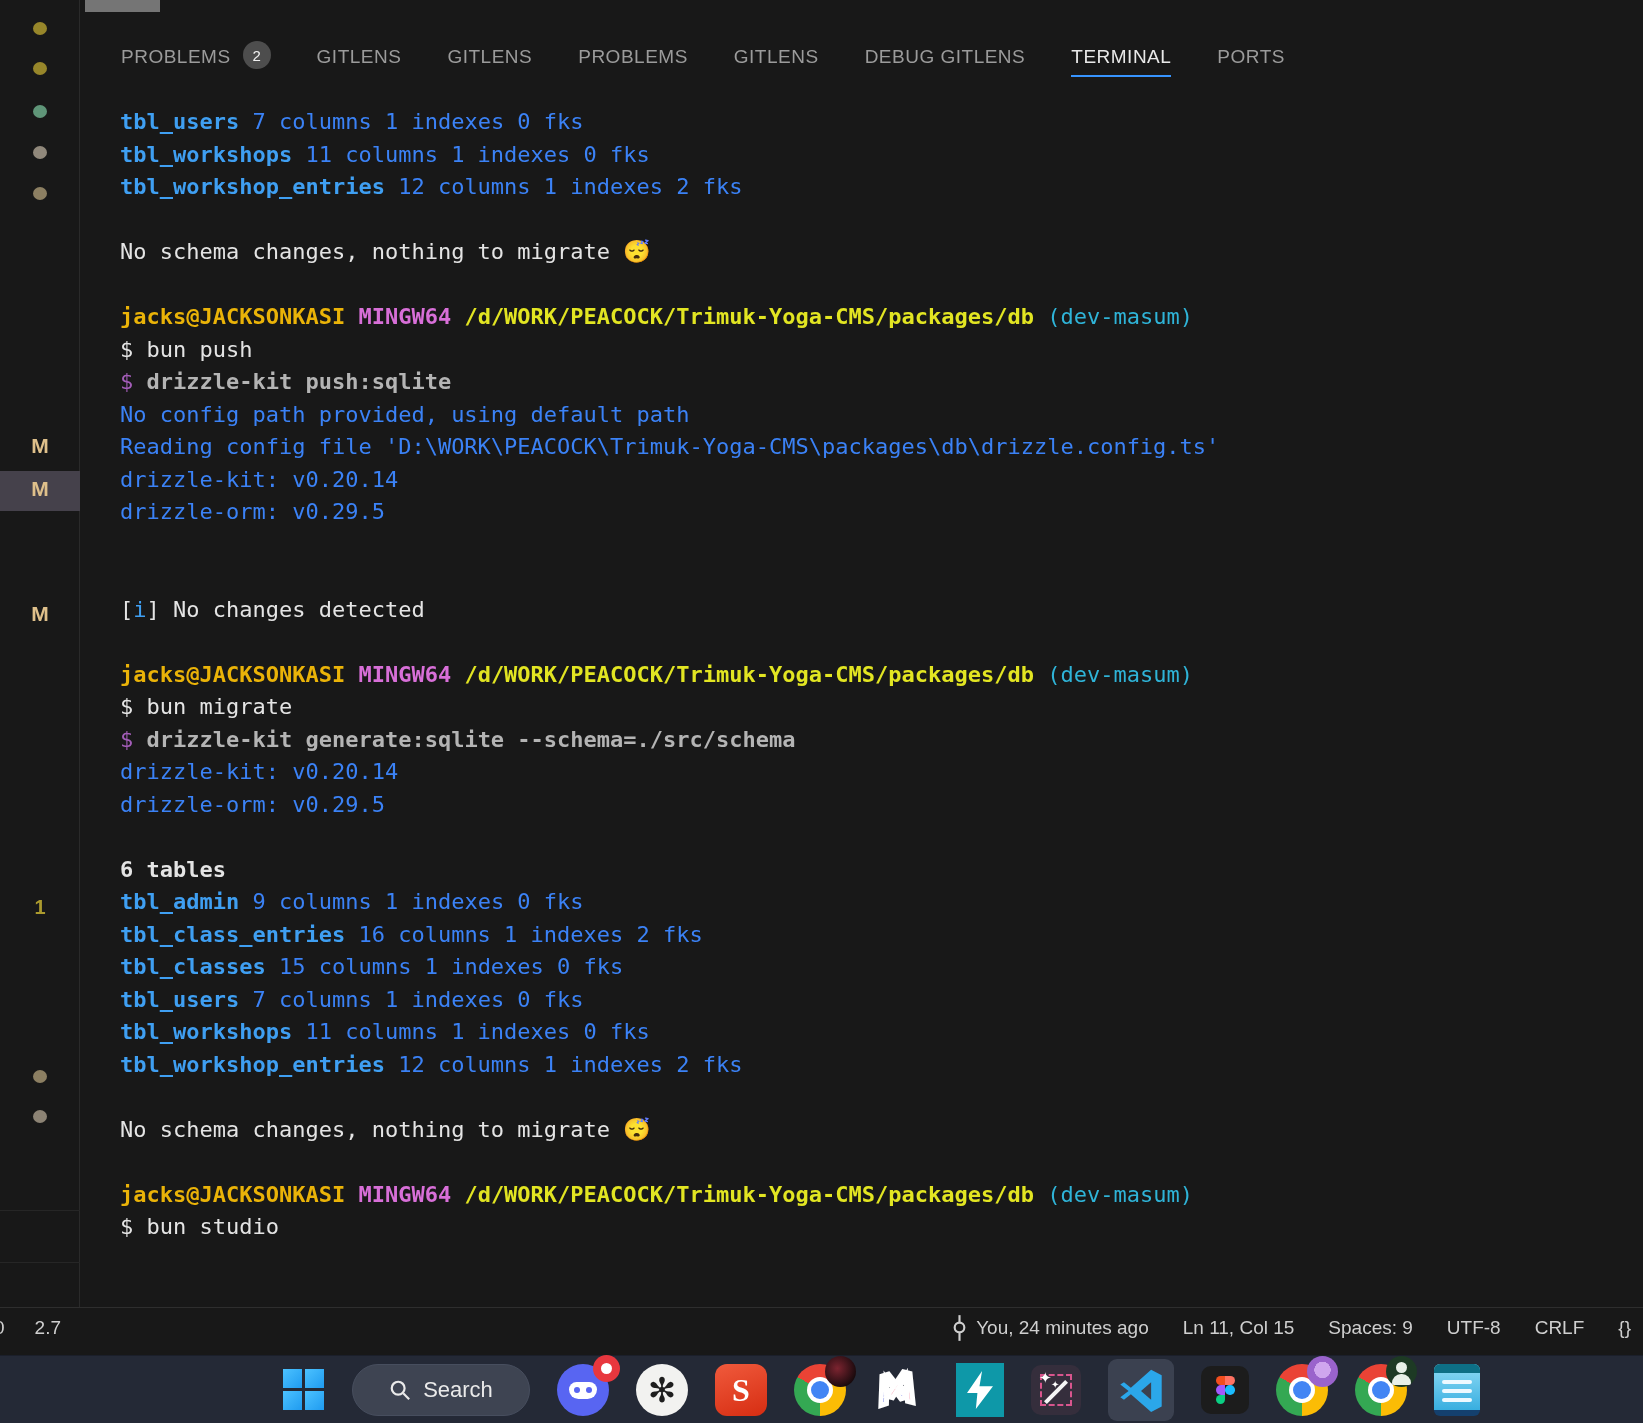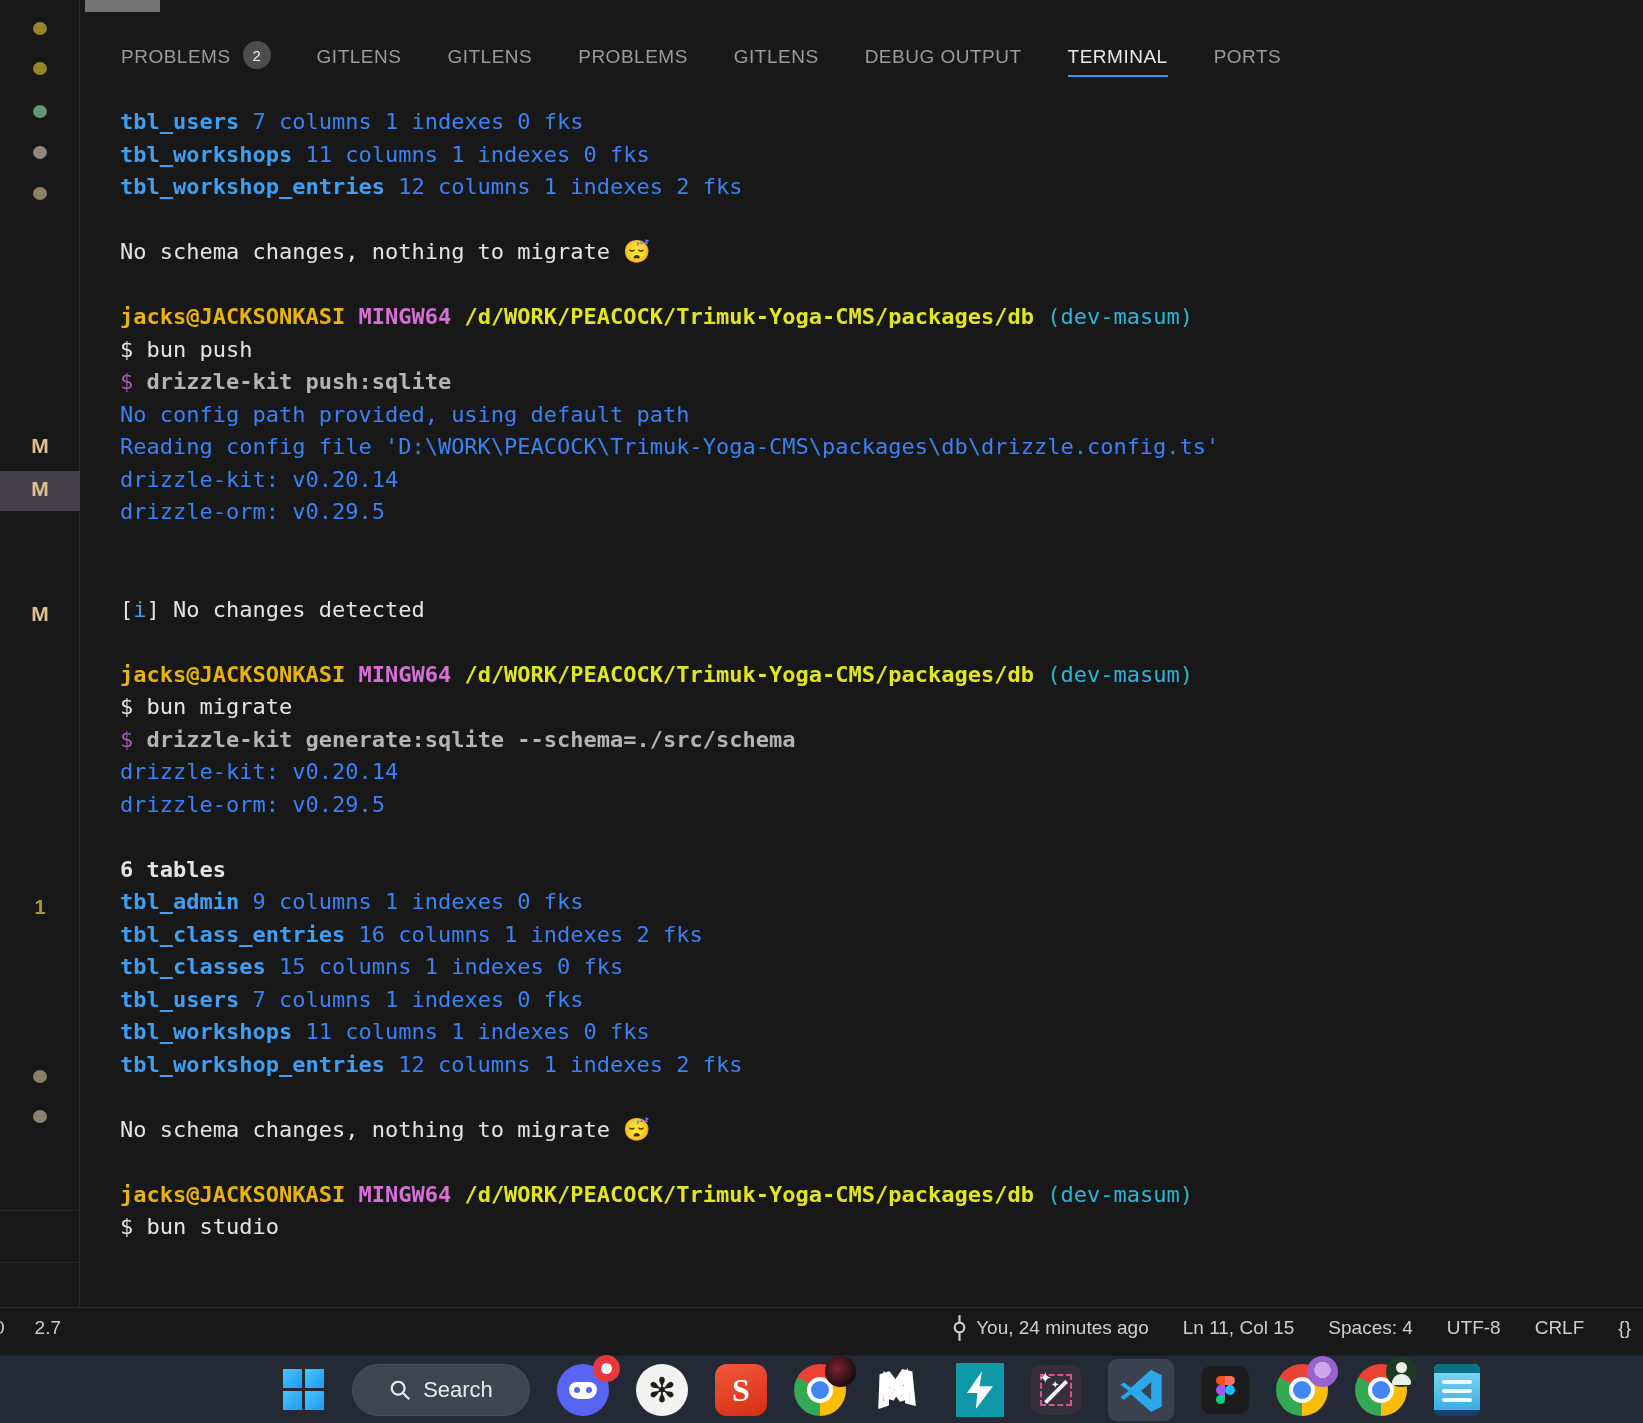--- a/index.html
+++ b/index.html
@@ -166,21 +166,21 @@
         <div class="tab">
           <span class="tab-label">GITLENS</span>
         </div>
         <div class="tab">
           <span class="tab-label">PROBLEMS</span>
         </div>
         <div class="tab">
           <span class="tab-label">GITLENS</span>
         </div>
         <div class="tab">
-          <span class="tab-label">DEBUG OUTPUT</span>
+          <span class="tab-label">DEBUG GITLENS</span>
         </div>
         <div class="tab active">
           <span class="tab-label">TERMINAL</span>
         </div>
         <div class="tab">
           <span class="tab-label">PORTS</span>
         </div>
       </div>
     <div class="terminal" id="terminal"><div class="tline"><span class="s-blue">tbl_users</span><span class="s-gray"> 7 columns 1 indexes 0 fks</span></div><div class="tline"><span class="s-blue">tbl_workshops</span><span class="s-gray"> 11 columns 1 indexes 0 fks</span></div><div class="tline"><span class="s-blue">tbl_workshop_entries</span><span class="s-gray"> 12 columns 1 indexes 2 fks</span></div><div class="tline">&nbsp;</div><div class="tline"><span class="s-white">No schema changes, nothing to migrate </span><span class="s-emoji">😴</span></div><div class="tline">&nbsp;</div><div class="tline"><span class="s-green">jacks@JACKSONKASI</span><span class="s-white"> </span><span class="s-magenta">MINGW64</span><span class="s-yellow"> /d/WORK/PEACOCK/Trimuk-Yoga-CMS/packages/db</span><span class="s-cyan"> (dev-masum)</span></div><div class="tline"><span class="s-white">$ bun push</span></div><div class="tline"><span class="s-dollar2">$ </span><span class="s-grayb">drizzle-kit push:sqlite</span></div><div class="tline"><span class="s-gray">No config path provided, using default path</span></div><div class="tline"><span class="s-gray">Reading config file 'D:\WORK\PEACOCK\Trimuk-Yoga-CMS\packages\db\drizzle.config.ts'</span></div><div class="tline"><span class="s-gray">drizzle-kit: v0.20.14</span></div><div class="tline"><span class="s-gray">drizzle-orm: v0.29.5</span></div><div class="tline">&nbsp;</div><div class="tline">&nbsp;</div><div class="tline"><span class="s-white">[</span><span class="s-blue2">i</span><span class="s-white">] No changes detected</span></div><div class="tline">&nbsp;</div><div class="tline"><span class="s-green">jacks@JACKSONKASI</span><span class="s-white"> </span><span class="s-magenta">MINGW64</span><span class="s-yellow"> /d/WORK/PEACOCK/Trimuk-Yoga-CMS/packages/db</span><span class="s-cyan"> (dev-masum)</span></div><div class="tline"><span class="s-white">$ bun migrate</span></div><div class="tline"><span class="s-dollar2">$ </span><span class="s-grayb">drizzle-kit generate:sqlite --schema=./src/schema</span></div><div class="tline"><span class="s-gray">drizzle-kit: v0.20.14</span></div><div class="tline"><span class="s-gray">drizzle-orm: v0.29.5</span></div><div class="tline">&nbsp;</div><div class="tline"><span class="s-whiteb">6 tables</span></div><div class="tline"><span class="s-blue">tbl_admin</span><span class="s-gray"> 9 columns 1 indexes 0 fks</span></div><div class="tline"><span class="s-blue">tbl_class_entries</span><span class="s-gray"> 16 columns 1 indexes 2 fks</span></div><div class="tline"><span class="s-blue">tbl_classes</span><span class="s-gray"> 15 columns 1 indexes 0 fks</span></div><div class="tline"><span class="s-blue">tbl_users</span><span class="s-gray"> 7 columns 1 indexes 0 fks</span></div><div class="tline"><span class="s-blue">tbl_workshops</span><span class="s-gray"> 11 columns 1 indexes 0 fks</span></div><div class="tline"><span class="s-blue">tbl_workshop_entries</span><span class="s-gray"> 12 columns 1 indexes 2 fks</span></div><div class="tline">&nbsp;</div><div class="tline"><span class="s-white">No schema changes, nothing to migrate </span><span class="s-emoji">😴</span></div><div class="tline">&nbsp;</div><div class="tline"><span class="s-green">jacks@JACKSONKASI</span><span class="s-white"> </span><span class="s-magenta">MINGW64</span><span class="s-yellow"> /d/WORK/PEACOCK/Trimuk-Yoga-CMS/packages/db</span><span class="s-cyan"> (dev-masum)</span></div><div class="tline"><span class="s-white">$ bun studio</span></div></div>
   </div>
@@ -196,21 +196,21 @@
             <line x1="7" y1="0" x2="7" y2="6.5" stroke="#cfcfcf" stroke-width="2"></line>
             <circle cx="7" cy="11.5" r="4.5" fill="none" stroke="#cfcfcf" stroke-width="2"></circle>
             <line x1="7" y1="16.5" x2="7" y2="24" stroke="#cfcfcf" stroke-width="2"></line>
           </svg>
           <span>You, 24 minutes ago</span>
         </span>
         <span class="sb-item">
           <span>Ln 11, Col 15</span>
         </span>
         <span class="sb-item">
-          <span>Spaces: 4</span>
+          <span>Spaces: 9</span>
         </span>
         <span class="sb-item">
           <span>UTF-8</span>
         </span>
         <span class="sb-item">
           <span>CRLF</span>
         </span>
         <span class="sb-item">
           <span>{}</span>
         </span>

